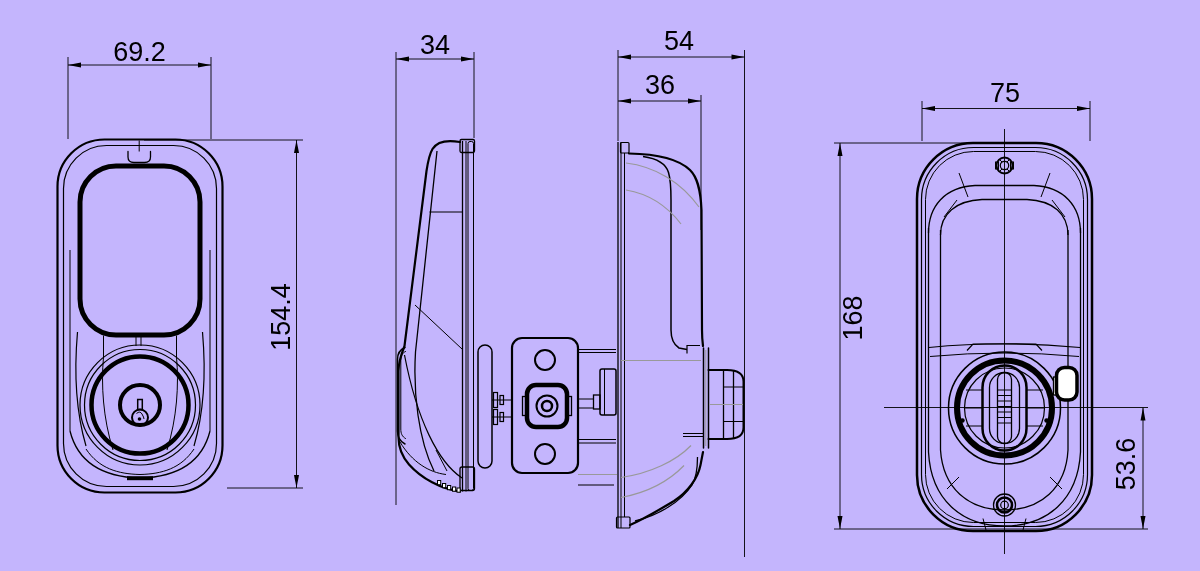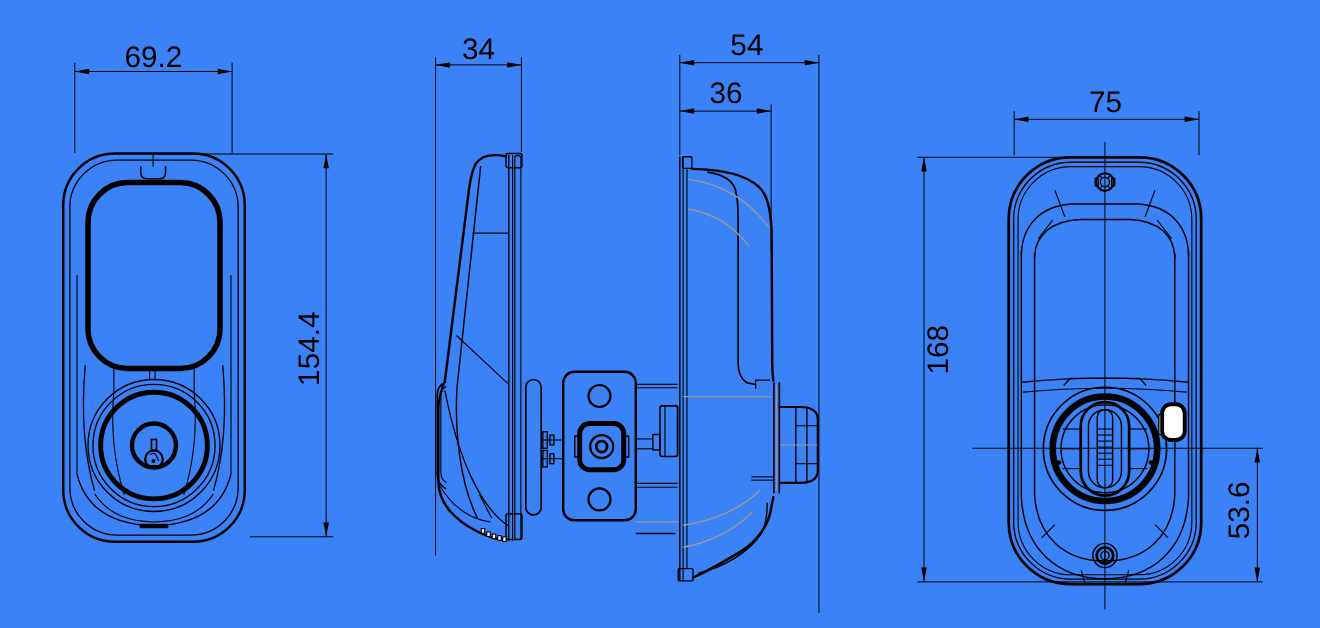--- a/index.html
+++ b/index.html
@@ -1,16 +1,16 @@
 <!DOCTYPE html>
 <html><head>
 <meta charset="utf-8">
 <style>
   html,body{margin:0;padding:0;background:#fff;}
-  .page{width:1200px;height:571px;background:#3b82f6;position:relative;overflow:hidden;}
+  .page{width:1200px;height:571px;background:#c4b5fd;position:relative;overflow:hidden;}
   svg{display:block;}
   
   .s09{stroke:#000;stroke-width:.9;fill:none}
   .s1{stroke:#000;stroke-width:1;fill:none}
   .s12{stroke:#000;stroke-width:1.2;fill:none}
   .s13{stroke:#000;stroke-width:1.3;fill:none}
   .s15{stroke:#000;stroke-width:1.5;fill:none}
   .s2{stroke:#000;stroke-width:2;fill:none}
   .s22{stroke:#000;stroke-width:2.2;fill:none}
   .s25{stroke:#000;stroke-width:2.5;fill:none}

